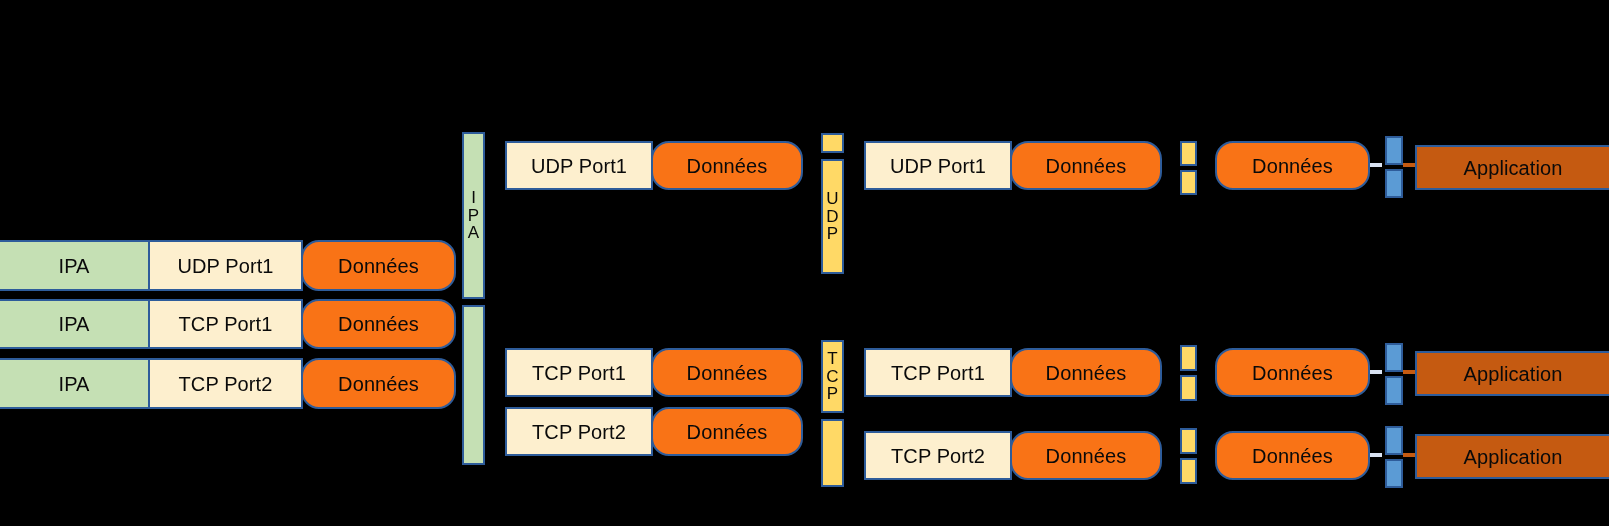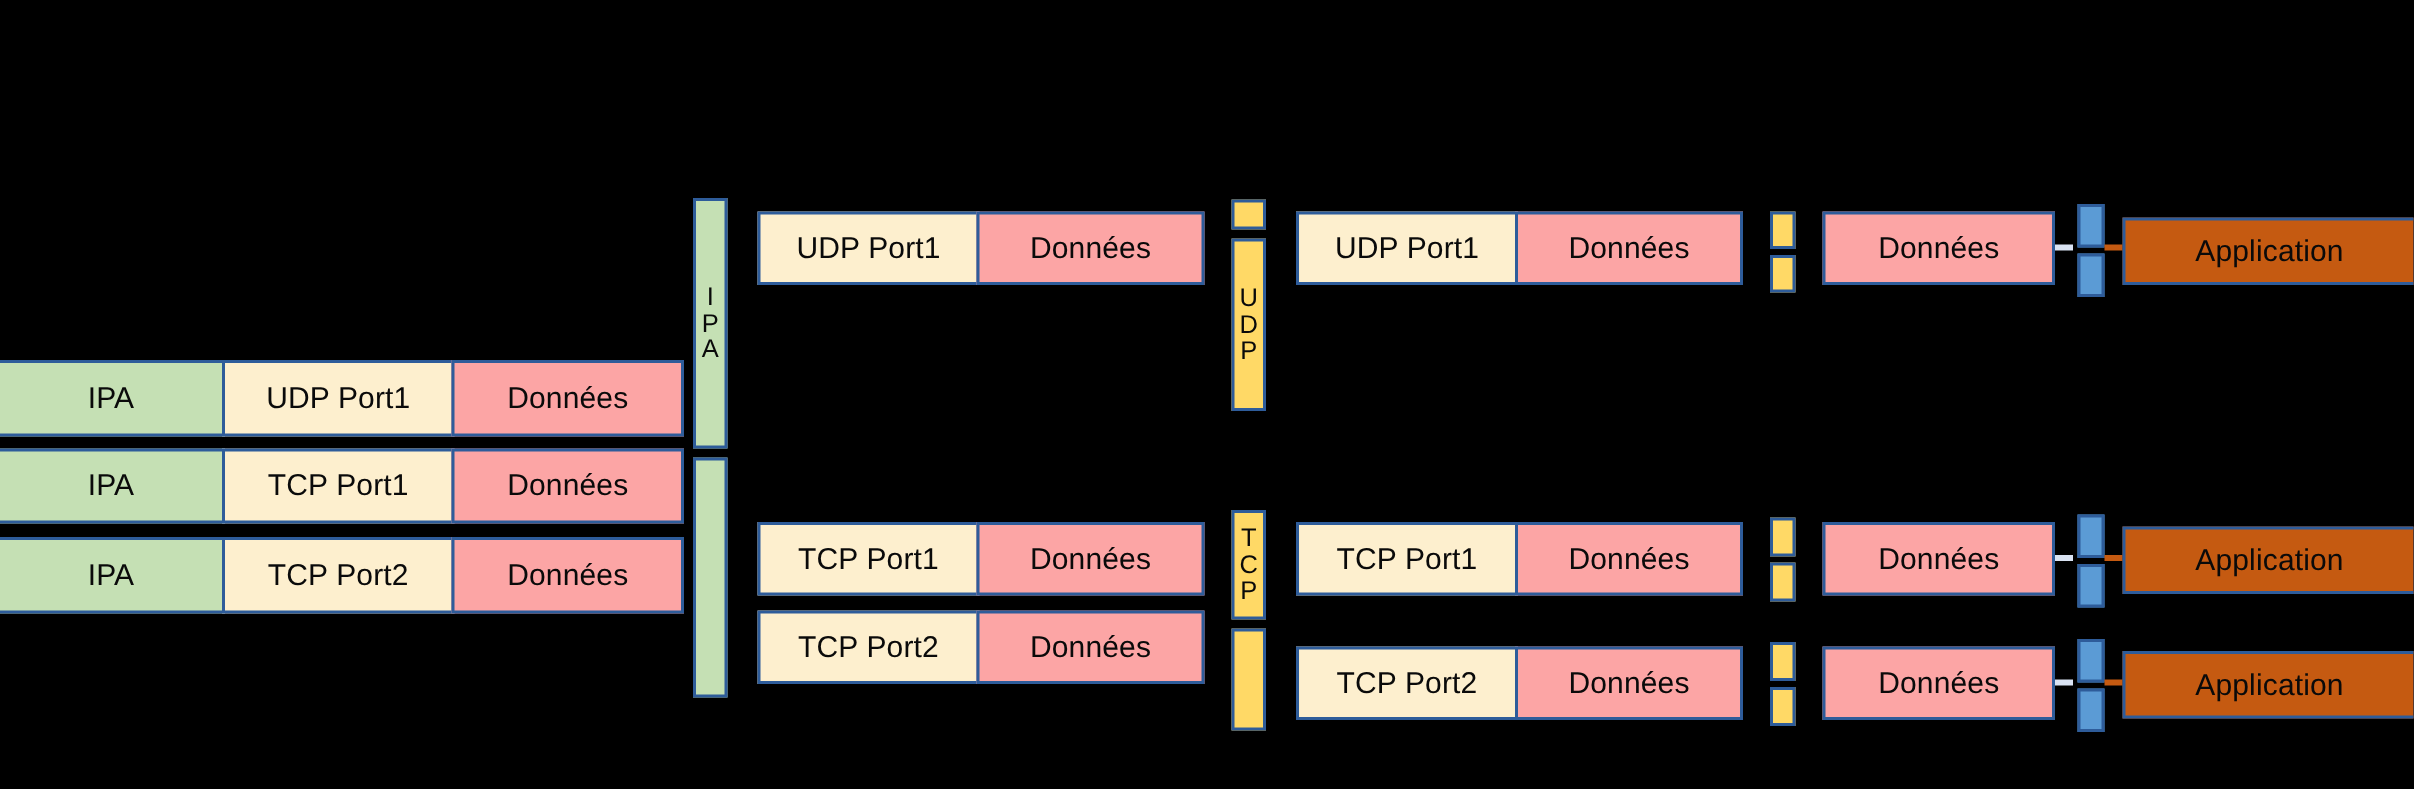--- a/index.html
+++ b/index.html
@@ -17,21 +17,21 @@
     border:2px solid #2E5C9A;
     display:flex;align-items:center;justify-content:center;
     color:#0a0a0a;
     font-size:20px;
     line-height:1.1;
     white-space:nowrap;
     letter-spacing:.1px;
   }
   .green{background:#C5E0B4;}
   .yellow{background:#FDEFCE;}
-  .bluelight{background:#fca5a5;}
+  .bluelight{background:#f97316;border-radius:18px;}
   .orange{background:#C55A11;}
   .goldbar{background:#FFD966;}
   .bluebar{background:#5B9BD5;}
 
   
   .vbar{
     position:absolute;box-sizing:border-box;
     border:2px solid #2E5C9A;
     display:flex;flex-direction:column;
     align-items:center;justify-content:center;

